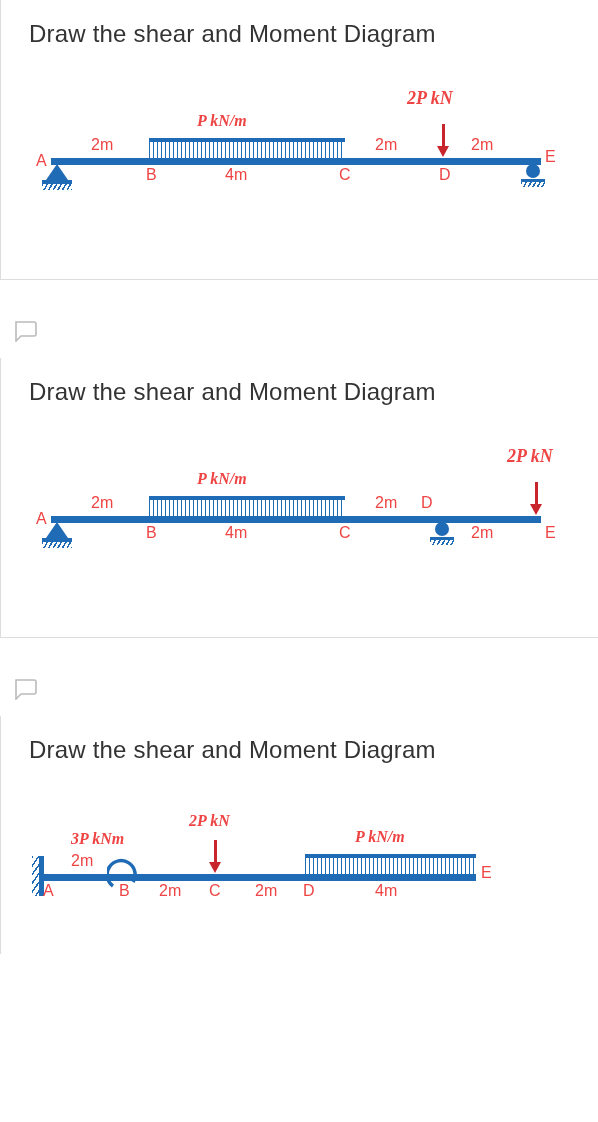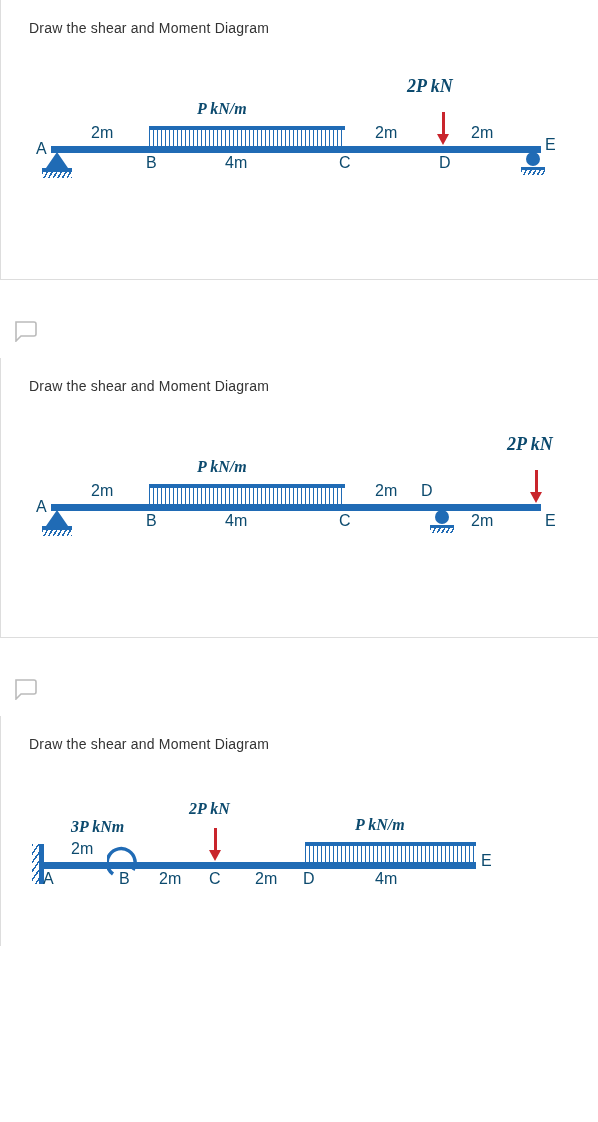--- a/index.html
+++ b/index.html
@@ -11,21 +11,21 @@
     width: 598px;
   }
   .qbox {
     border-left: 1px solid #ddd;
     border-bottom: 1px solid #ddd;
     padding: 20px 16px 30px 28px;
     position: relative;
     min-height: 280px;
   }
   .qtitle {
-    font-size: 14px;
+    font-size: 24px;
     color: #333;
     font-weight: 400;
     margin: 0 0 20px 0;
     letter-spacing: 0.2px;
   }
   .beamzone { position: relative; height: 150px; }
   .bm { position: absolute; background:#206bb5; height:7px; width:490px; left:22px; top:90px; }
   .pin { position:absolute; left:0; top:0; }
   .pin .tri { width:0; height:0; border-left:11px solid transparent; border-right:11px solid transparent; border-bottom:16px solid #206bb5; }
   .pin .base { width:30px; height:4px; background:#206bb5; margin-left:-4px; }
@@ -37,21 +37,21 @@
   .fixed { position:absolute; }
   .fixed .wall { width:5px; height:40px; background:#206bb5; }
   .fixed .hatch { position:absolute; left:-7px; top:0; width:7px; height:40px; background:repeating-linear-gradient(0deg, transparent 0 3px, transparent 3px 6px), repeating-linear-gradient(125deg,#206bb5 0 1.5px, transparent 1.5px 5px); }
   .udl { position:absolute; }
   .udl .bar { height:4px; background:#206bb5; }
   .udl .fringe { height:16px; background:repeating-linear-gradient(90deg,#206bb5 0 1.5px, transparent 1.5px 4px); }
   .arrow-dn { position:absolute; }
   .arrow-dn .shaft { width:3px; height:22px; background:#c9252c; margin-left:5px; }
   .arrow-dn .head { width:0; height:0; border-left:6.5px solid transparent; border-right:6.5px solid transparent; border-top:11px solid #c9252c; }
   .moment { position:absolute; }
-  .lbl { position:absolute; font-size:16px; color:#0c4a6e; white-space:nowrap; }
+  .lbl { position:absolute; font-size:16px; color:#ef4444; white-space:nowrap; }
   .lbl.ib { font-style: italic; font-family: Georgia, 'Times New Roman', serif; font-weight:bold; }
   .comment-ic { margin: 40px 0 0 14px; }
   .gap { height:12px; }
 </style>
 </head>
 <body>
 
 <div class="qbox">
   <div class="qtitle">Draw the shear and Moment Diagram</div>
   <div class="beamzone">

